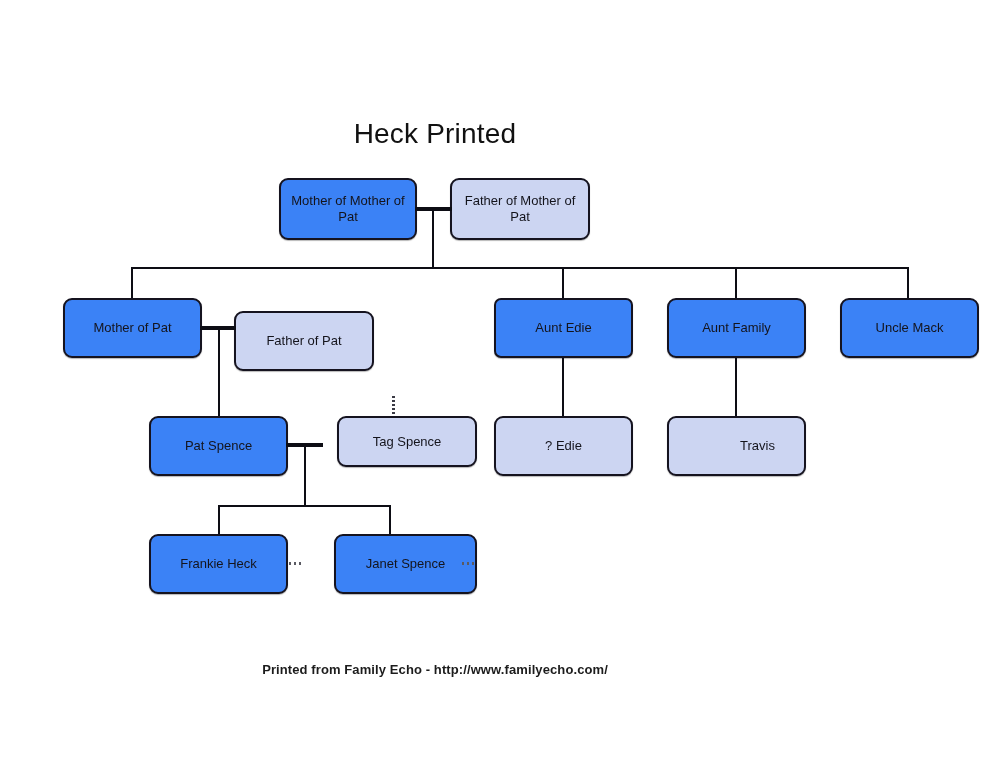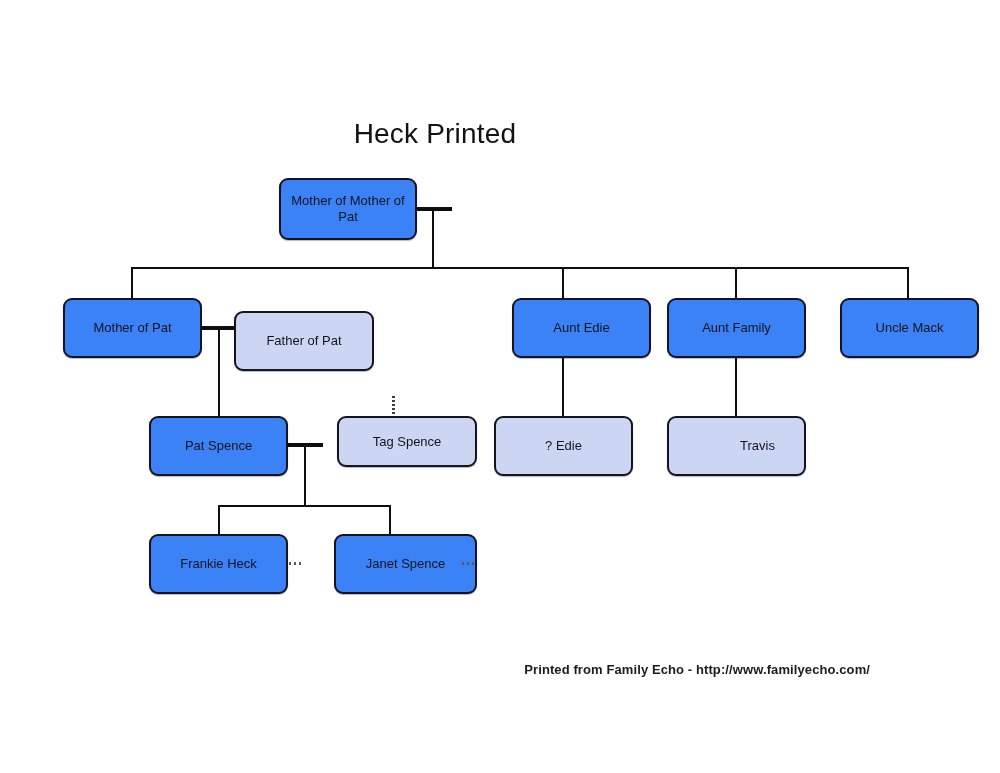--- a/index.html
+++ b/index.html
@@ -29,21 +29,21 @@
     font-weight: normal;
     letter-spacing: 0.2px;
     color: #111111;
     line-height: 34px;
   }
   #footer-note {
     position: absolute;
     left: 0;
     top: 662px;
     width: 870px;
-    text-align: right;
+    text-align: center;
     font-size: 13px;
     font-weight: bold;
     color: #1c1c1c;
     letter-spacing: 0.1px;
   }
   .node {
     position: absolute;
     box-sizing: border-box;
     border: 2px solid #15131f;
     border-radius: 9px;
@@ -85,37 +85,38 @@
 </style>
 </head>
 <body>
 
 <div id="page">
 
   <h1 id="tree-title">Heck Printed</h1>
 
   <div class="node female" style="left:279px; top:178px; width:138px; height:62px;">Mother of Mother of Pat</div>
 
+  <div class="node male" style="left:450px; top:178px; width:140px; height:62px;">Father of Mother of Pat</div>
 
   <div class="conn thick-h" style="left:415px; top:207px; width:37px;"></div>
 
   <div class="conn v" style="left:432px; top:209px; height:60px;"></div>
 
   <div class="conn h" style="left:131px; top:267px; width:778px;"></div>
 
   <div class="conn v" style="left:131px; top:267px; height:32px;"></div>
   <div class="conn v" style="left:562px; top:267px; height:32px;"></div>
   <div class="conn v" style="left:735px; top:267px; height:32px;"></div>
   <div class="conn v" style="left:907px; top:267px; height:32px;"></div>
 
   <div class="node female" style="left:63px; top:298px; width:139px; height:60px;">Mother of Pat</div>
 
   <div class="node male" style="left:234px; top:298px; width:140px; height:60px;margin-top:13px;">Father of Pat</div>
 
-  <div class="node female" style="left:512px; top:298px; width:139px; height:60px;">Aunt Edie</div>
+  <div class="node female" style="left:494px; top:298px; width:139px; height:60px;border-radius:7px;">Aunt Edie</div>
 
   <div class="node female" style="left:667px; top:298px; width:139px; height:60px;">Aunt Family</div>
 
   <div class="node female" style="left:840px; top:298px; width:139px; height:60px;">Uncle Mack</div>
 
   <div class="conn thick-h" style="left:200px; top:326px; width:36px;"></div>
 
   <div class="conn v" style="left:218px; top:328px; height:90px;"></div>
 
   <div class="conn v" style="left:562px; top:358px; height:60px;"></div>

